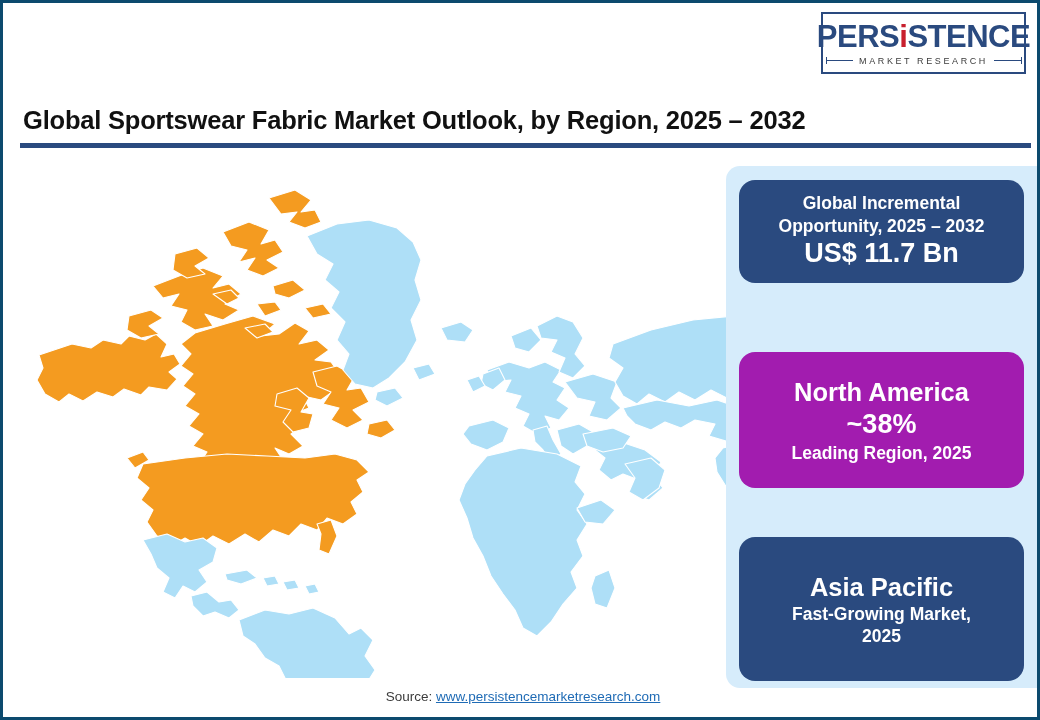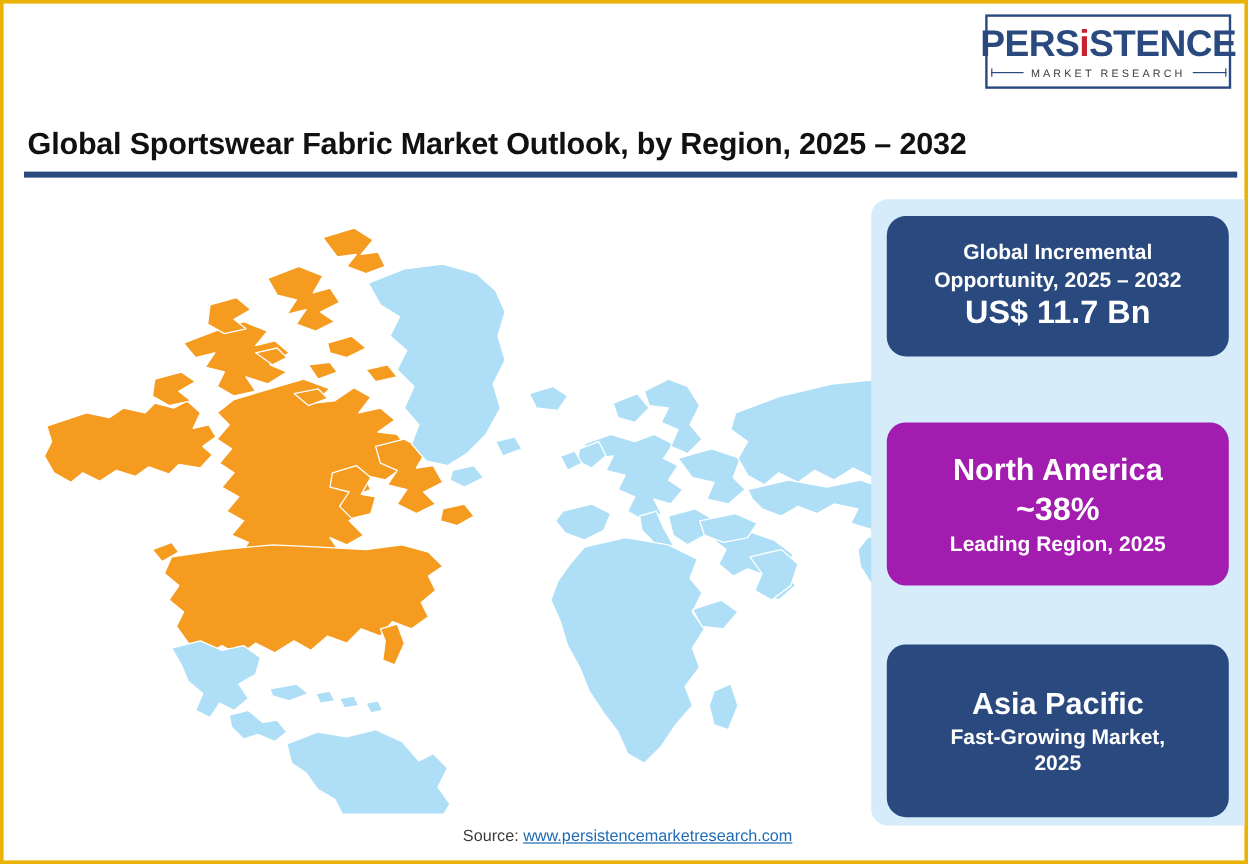--- a/index.html
+++ b/index.html
@@ -11,21 +11,21 @@
     font-family: "Liberation Sans", sans-serif;
     -webkit-font-smoothing: antialiased;
   }
   #page {
     position: relative;
     width: 1040px;
     height: 720px;
     background: #ffffff;
     overflow: hidden;
     box-sizing: border-box;
-    border: 3px solid #eab308;
+    border: 3px solid #0c4a6e;
   }
 
   
   #logo-box {
     position: absolute;
     left: 818px;
     top: 9px;
     width: 205px;
     height: 62px;
     border: 2px solid #2A4A7F;
@@ -131,21 +131,21 @@
     flex-direction: column;
     align-items: center;
     justify-content: center;
     text-align: center;
     color: #ffffff;
     padding: 6px 10px;
   }
   .card-navy   { background: #2A4A7F; }
   .card-orange { background: #a21caf; }
 
-  #card-0 { top: 14px;  height: 117px; }
+  #card-0 { top: 14px;  height: 103px; }
   #card-1 { top: 186px; height: 136px; }
   #card-2 { top: 371px; height: 144px; }
 
   .card-line-sm {
     font-size: 17.5px;
     font-weight: bold;
     line-height: 1.28;
   }
   .card-line-lg {
     font-size: 27px;

